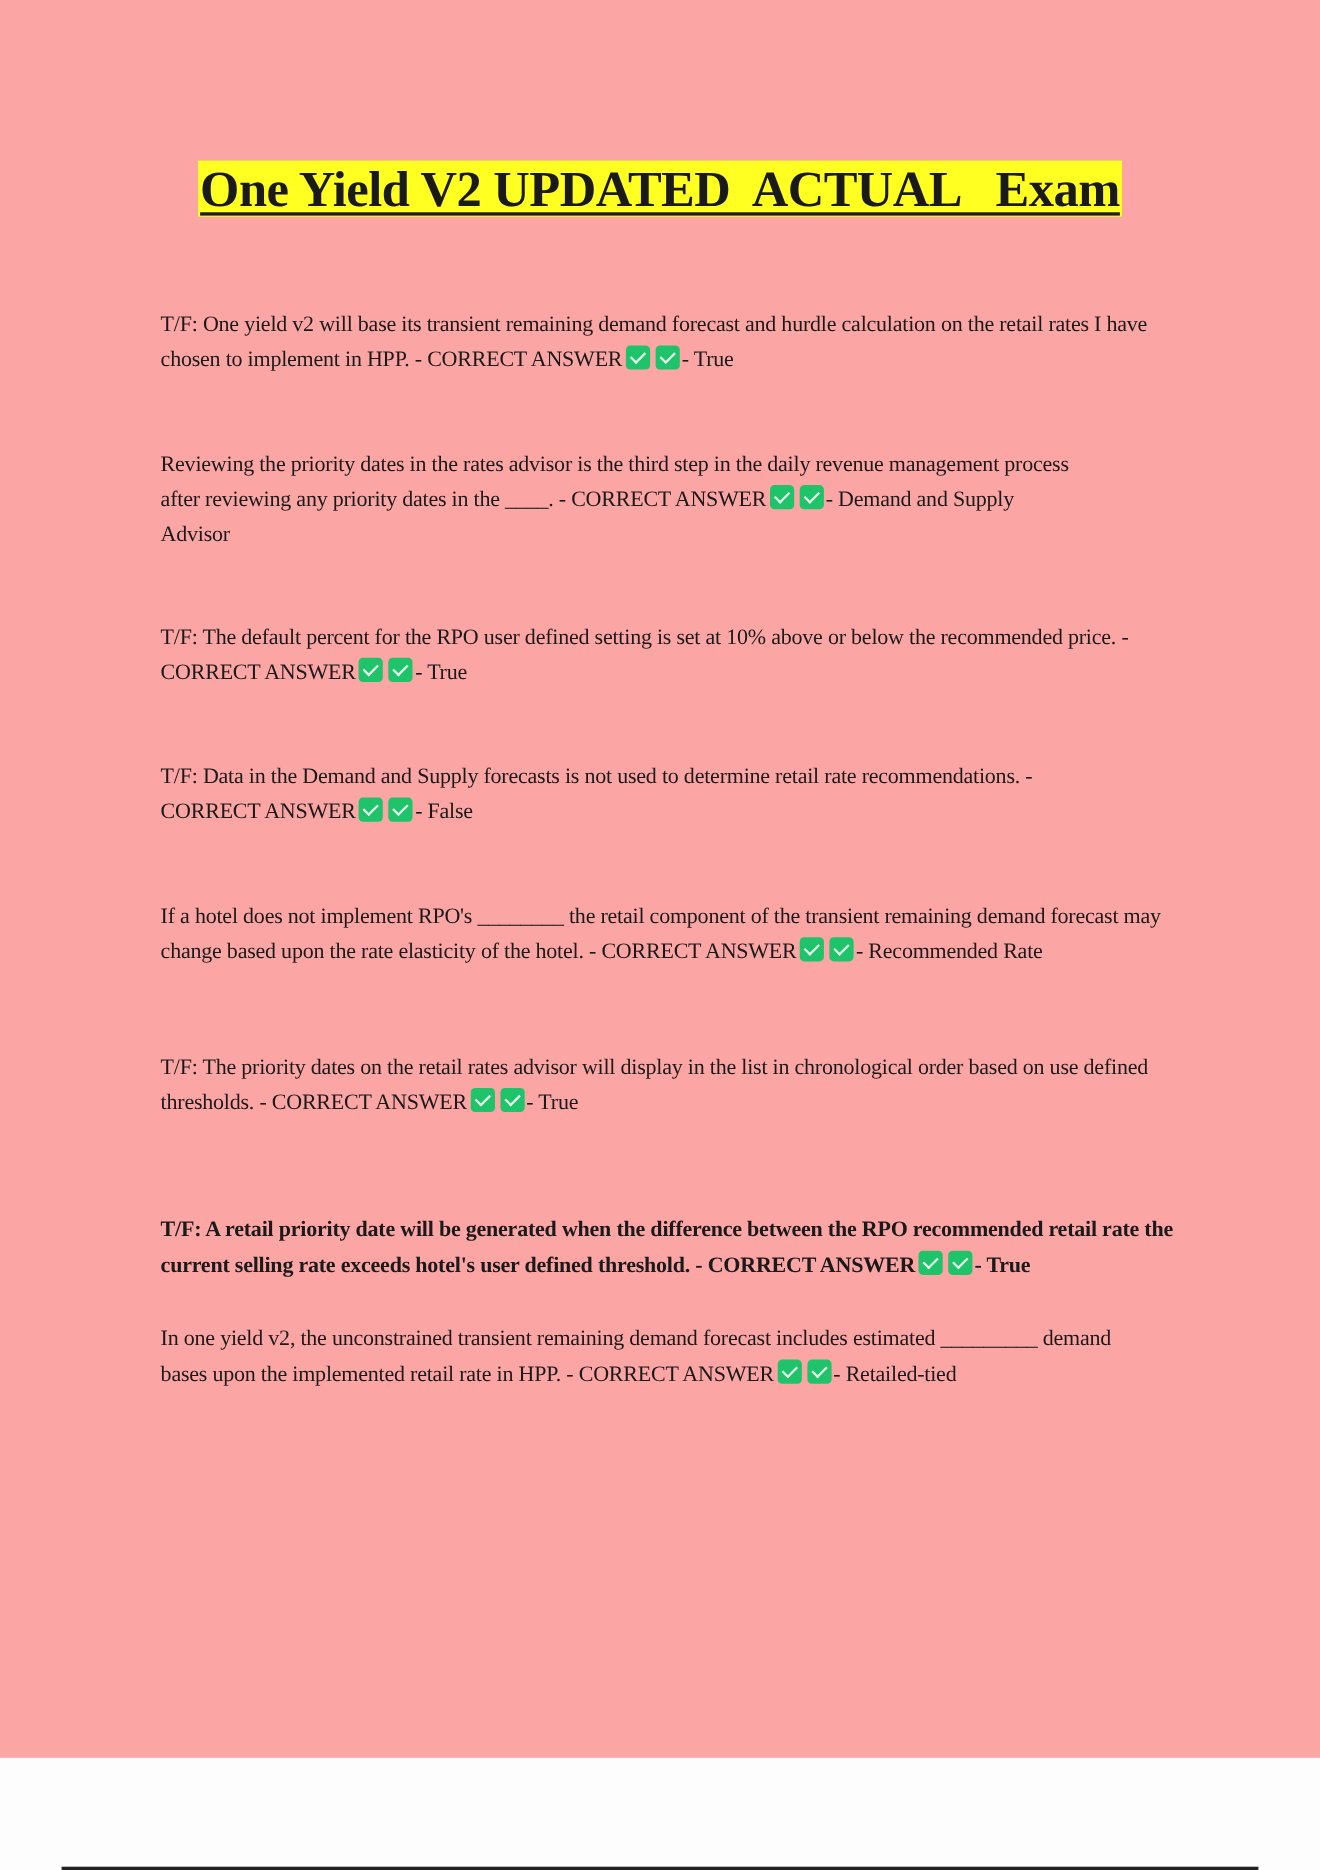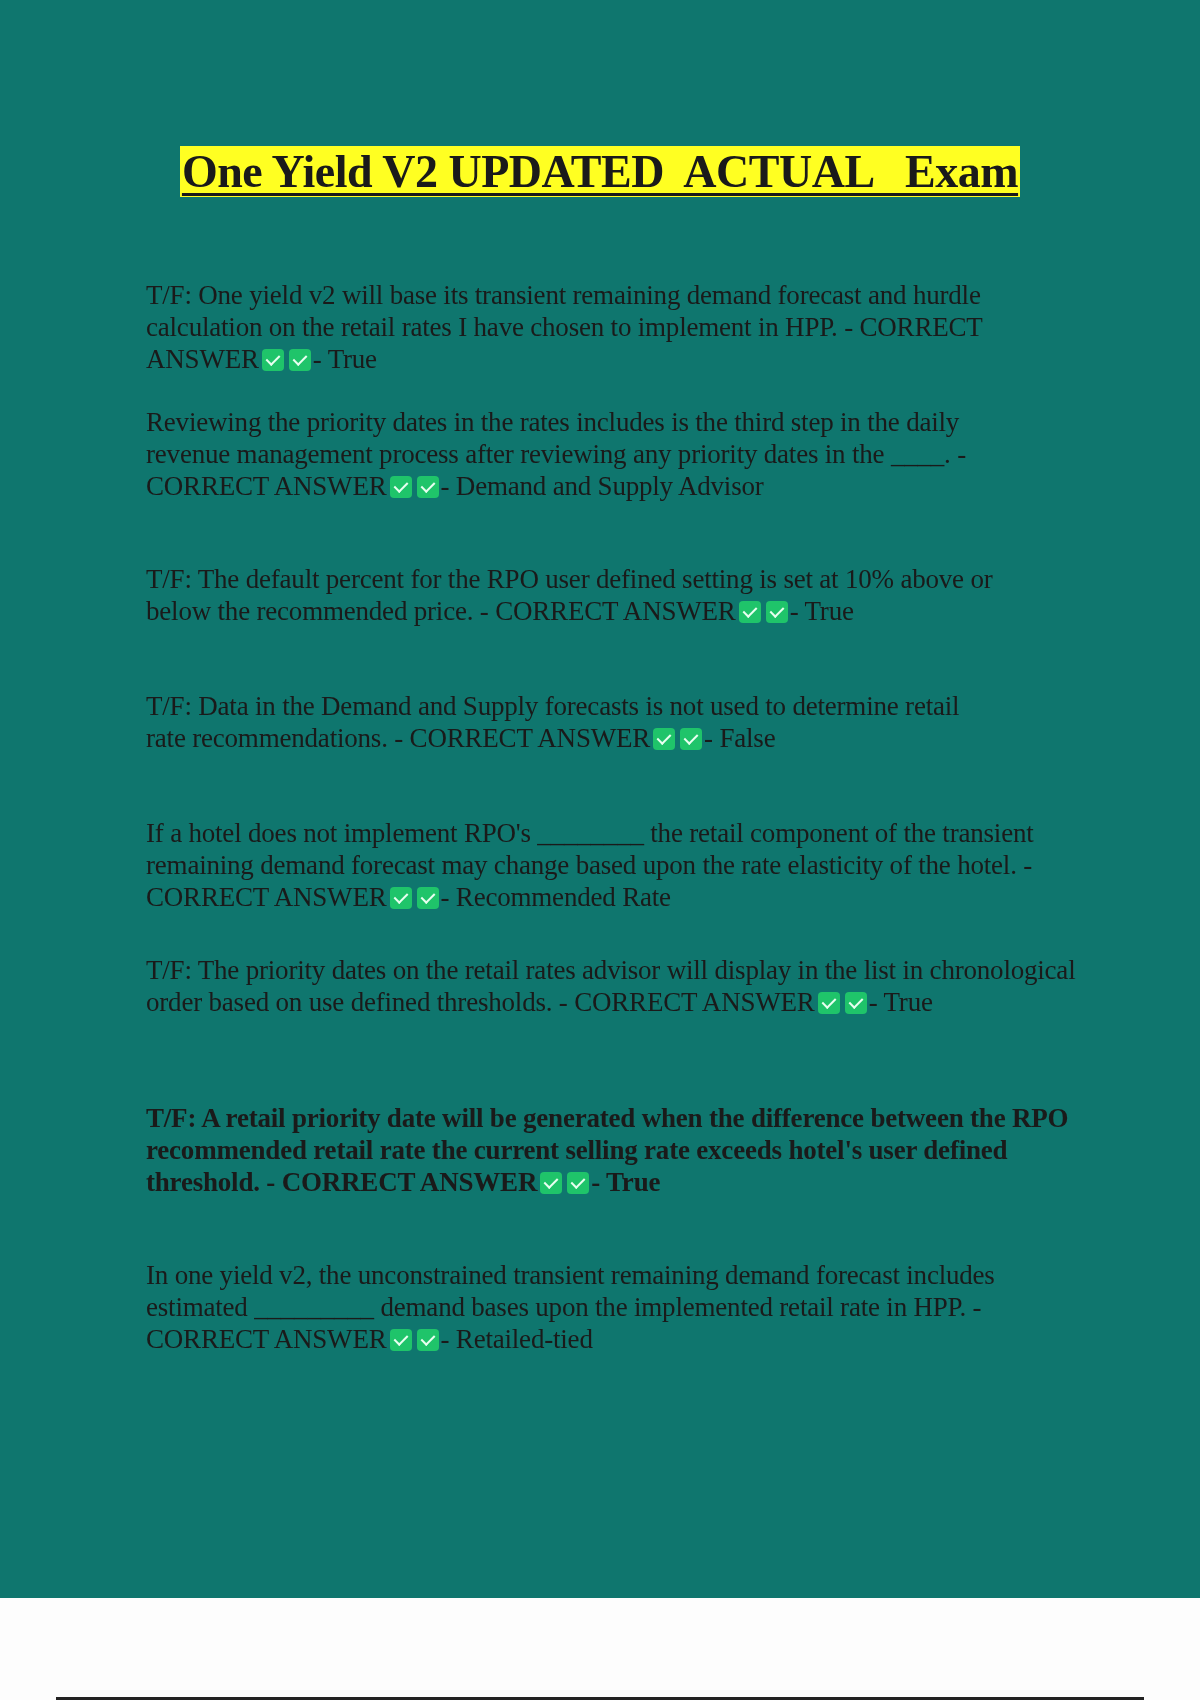--- a/index.html
+++ b/index.html
@@ -4,35 +4,35 @@
 <style>
   html, body { margin: 0; padding: 0; }
   body {
     width: 1200px; height: 1700px; position: relative; overflow: hidden;
     background: #fdfdfd;
     font-family: "Liberation Serif", "DejaVu Serif", serif;
     color: #1a1a1a;
   }
   .page {
     position: absolute; left: 0; top: 0; width: 1200px; height: 1598px;
-    background: #0f766e;
+    background: #fca5a5;
   }
   .title {
     position: absolute; left: 0; top: 142px; width: 1200px;
     text-align: center; font-weight: bold; font-size: 46px; line-height: 60px;
     letter-spacing: -0.5px;
   }
   .title .line { display: block; }
   .title .hl {
     background: #ffff22; text-decoration: underline; text-decoration-thickness: 3px;
     text-underline-offset: 6px; padding: 0 2px; white-space: pre;
   }
   .qa {
     position: absolute; left: 146px; width: 950px;
-    font-size: 27px; line-height: 32px; letter-spacing: -0.2px;
+    font-size: 20px; line-height: 32px; letter-spacing: -0.2px;
   }
   .chk {
     display: inline-block; width: 22px; height: 22px; border-radius: 4px;
     background: #1fc46a; vertical-align: -3px; margin: 0 2px 0 3px; position: relative;
   }
   .chk::after {
     content: ""; position: absolute; left: 7px; top: 3px; width: 6px; height: 11px;
     border: solid #e8fff0; border-width: 0 2.5px 2.5px 0; transform: rotate(45deg);
   }
   .footer-rule {
@@ -45,21 +45,21 @@
 <div class="page">
   <div class="title">
     <span class="line"><span class="hl">One Yield V2 UPDATED  ACTUAL   Exam</span></span>
   </div>
 
   <div class="qa" style="top:279px;">
     <span>T/F: One yield v2 will base its transient remaining demand forecast and hurdle calculation on the retail rates I have chosen to implement in HPP. - CORRECT ANSWER</span><span class="chk"></span><span class="chk"></span><span>- True</span>
   </div>
 
   <div class="qa" style="top:406px; width:830px;">
-    <span>Reviewing the priority dates in the rates includes is the third step in the daily revenue management process after reviewing any priority dates in the ____. - CORRECT ANSWER</span><span class="chk"></span><span class="chk"></span><span>- Demand and Supply Advisor</span>
+    <span>Reviewing the priority dates in the rates advisor is the third step in the daily revenue management process after reviewing any priority dates in the ____. - CORRECT ANSWER</span><span class="chk"></span><span class="chk"></span><span>- Demand and Supply Advisor</span>
   </div>
 
   <div class="qa" style="top:563px; width:900px;">
     <span>T/F: The default percent for the RPO user defined setting is set at 10% above or below the recommended price. - CORRECT ANSWER</span><span class="chk"></span><span class="chk"></span><span>- True</span>
   </div>
 
   <div class="qa" style="top:817px; width:940px;">
     <span>If a hotel does not implement RPO's ________ the retail component of the transient remaining demand forecast may change based upon the rate elasticity of the hotel. - CORRECT ANSWER</span><span class="chk"></span><span class="chk"></span><span>- Recommended Rate</span>
   </div>
 
@@ -68,18 +68,18 @@
   </div>
 
   <div class="qa" style="top:954px; width:930px;">
     <span>T/F: The priority dates on the retail rates advisor will display in the list in chronological order based on use defined thresholds. - CORRECT ANSWER</span><span class="chk"></span><span class="chk"></span><span>- True</span>
   </div>
 
   <div class="qa" style="top:1102px; width:960px;font-weight:bold;">
     <span>T/F: A retail priority date will be generated when the difference between the RPO recommended retail rate the current selling rate exceeds hotel's user defined threshold. - CORRECT ANSWER</span><span class="chk"></span><span class="chk"></span><span>- True</span>
   </div>
 
-  <div class="qa" style="top:1259px; width:900px;">
+  <div class="qa" style="top:1201px; width:900px;">
     <span>In one yield v2, the unconstrained transient remaining demand forecast includes estimated _________ demand bases upon the implemented retail rate in HPP. - CORRECT ANSWER</span><span class="chk"></span><span class="chk"></span><span>- Retailed-tied</span>
   </div>
 </div>
 
 <div class="footer-rule"></div>
 
 </body></html>

